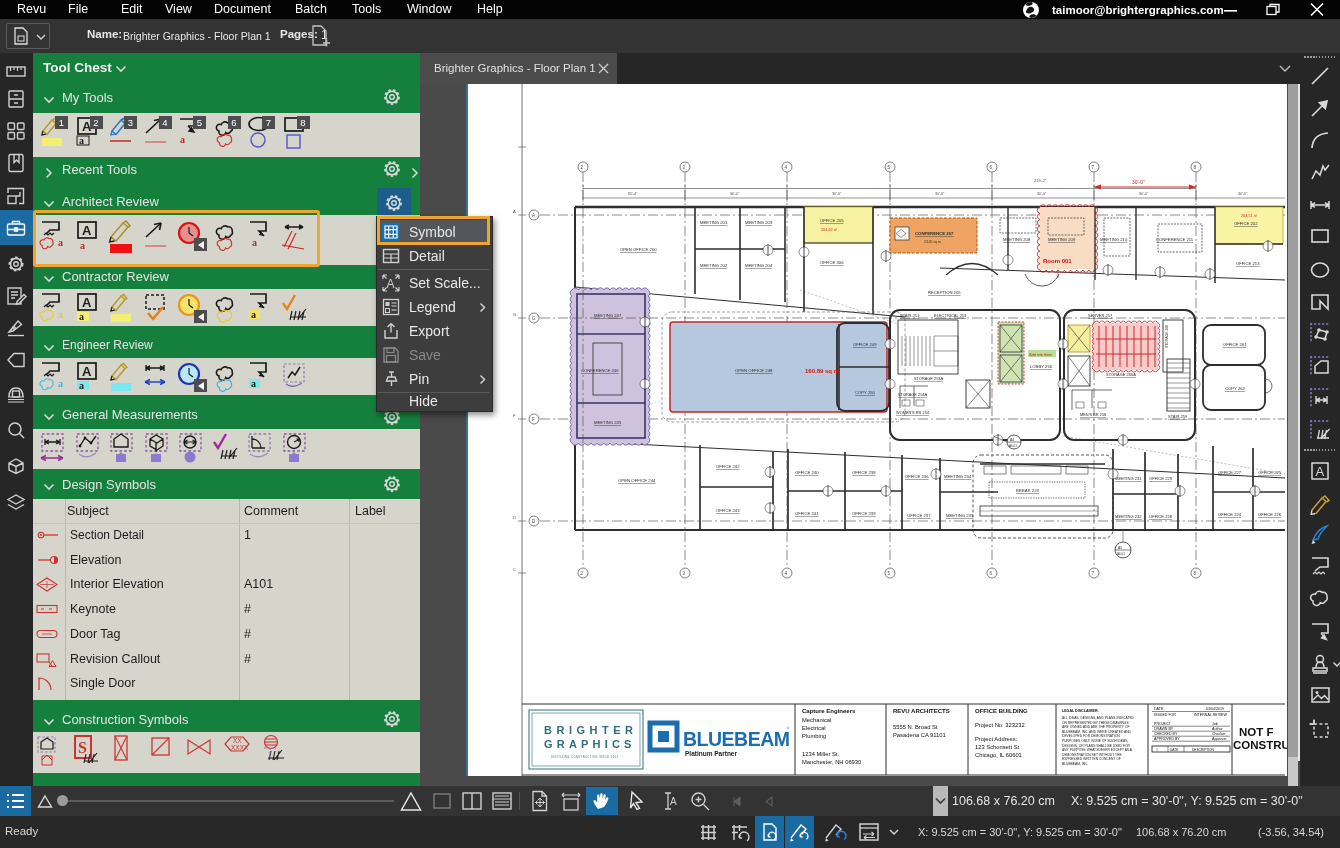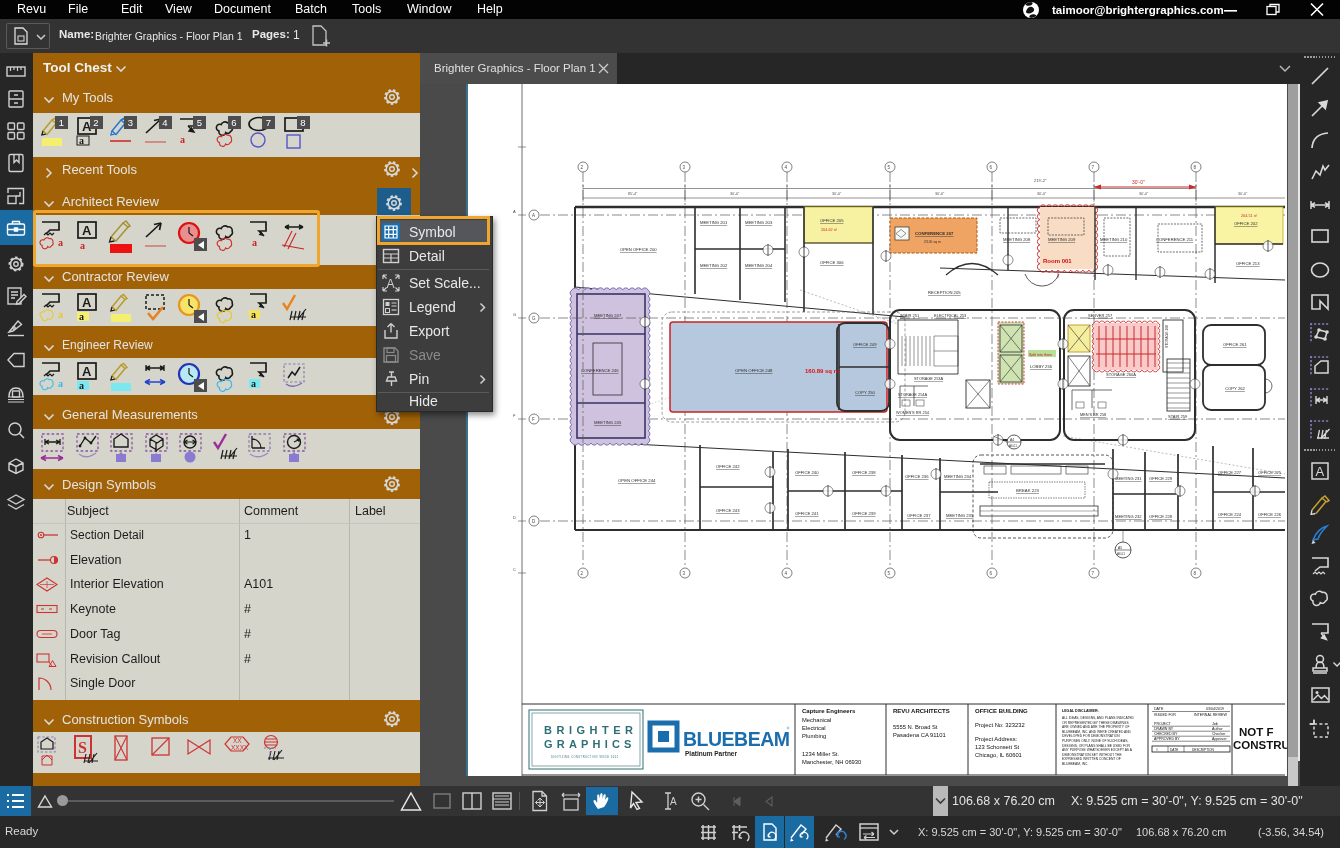--- a/index.html
+++ b/index.html
@@ -11,27 +11,27 @@
   
   #topbar { position:absolute; left:0; top:0; width:1340px; height:19px; background:#030303;
     color:#fff; font-size:12.5px; }
   #topbar .mi { position:absolute; top:2px; }
   #topbar .right { position:absolute; top:3.5px; font-size:11.5px; font-weight:bold; }
 
   
   #filebar { position:absolute; left:0; top:19px; width:1340px; height:34px; background:#333333; }
   #filebar .fbtn { position:absolute; left:6px; top:4px; width:44px; height:26px;
     border:1px solid #5a5a5a; border-radius:2px; }
-  #filebar .txt { position:absolute; top:9px; font-size:12px; color:#e8e8e8; }
+  #filebar .txt { position:absolute; top:9px; font-size:12px; color:#e8e8e8;margin-left:28px; }
   #filebar .nm { font-size:10.5px; top:11px; }
 
   
   #mainrow { position:absolute; left:0; top:53px; width:1340px; height:733px; background:#262626; }
   #leftbar { position:absolute; left:0; top:53px; width:33px; height:733px; background:#262626; }
-  #panel { position:absolute; left:33px; top:53px; width:387px; height:733px; background:#a16207; overflow:hidden;}
+  #panel { position:absolute; left:33px; top:53px; width:387px; height:733px; background:#15803d; overflow:hidden;}
   .lightrow { position:absolute; left:0; width:387px; background:#d6d5cb; }
   #canvas { position:absolute; left:420px; top:53px; width:880px; height:733px; background:#4a4a4a; }
   #tabbar { position:absolute; left:0; top:0; width:880px; height:31px; background:#262626; }
   #tab1 { position:absolute; left:0; top:0; width:197px; height:31px; background:#4c4c4c;
     color:#e0e0e0; font-size:11.5px; }
   #page { position:absolute; left:46px; top:31px; width:821px; height:692px; background:#ffffff;
     border-left:2px solid #39708e; }
   #vscroll { position:absolute; left:868px; top:31px; width:10px; height:702px; background:#c8c8c8; }
   #vthumb { position:absolute; left:0; top:0; width:10px; height:673px; background:#9e9e9e; }
   #rightbar { position:absolute; left:1300px; top:53px; width:40px; height:733px; background:#262626; }

